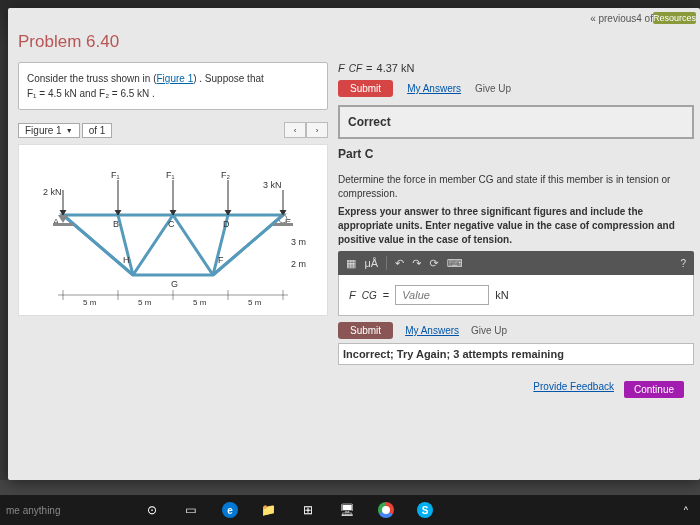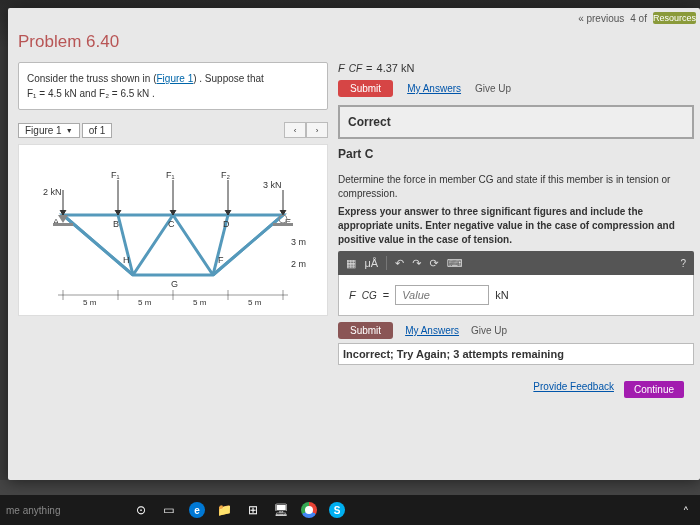--- a/index.html
+++ b/index.html
@@ -1,19 +1,19 @@
 <!DOCTYPE html>
 <html><head>
 <meta charset="utf-8">
 <style>
 body{margin:0;font-family:Arial,sans-serif;background:#3a3a3a;font-size:11px;color:#333;overflow:hidden}
 .screen{width:700px;height:525px;position:relative;background:#454545}
 .monitor{position:absolute;top:0;left:0;right:0;height:480px;background:linear-gradient(180deg,#2a2a2a 0%,#3a3a3a 10%);padding:8px 0 0 8px;box-sizing:border-box;perspective:800px}
 .page{background:#e8e8e8;height:100%;border-radius:2px;position:relative;overflow:hidden;box-shadow:0 2px 15px rgba(0,0,0,.5)}
-.topbar{position:absolute;top:0;right:0;height:20px;display:flex;align-items:center;gap:6px;padding-right:4px}
+.topbar{position:absolute;top:0;right:0;height:20px;display:flex;align-items:center;gap:0;padding-right:4px}
 .topbar .res{background:#8a9a3a;color:#fff;font-size:9px;padding:1px 0;border-radius:2px}
 .topbar .prev{color:#555;font-size:10px}
 .content{position:absolute;top:24px;left:10px;right:0;bottom:0}
 .title{font-size:17px;color:#b85555;margin-bottom:10px}
 .layout{display:flex;gap:10px}
 .left{width:310px;display:flex;flex-direction:column;gap:12px}
 .box{background:#fff;border:1px solid #bbb;border-radius:2px;padding:8px}
 .prob-text{font-size:10px;line-height:1.5}
 .link{color:#0066aa;text-decoration:underline}
 .fig-hdr{display:flex;align-items:center;gap:2px;margin-bottom:6px}
@@ -38,21 +38,21 @@
 .tool-sep{width:1px;height:14px;background:#777}
 .tool-q{margin-left:auto;color:#ddd}
 .input-area{background:#fff;border:1px solid #bbb;border-top:none;padding:10px;display:flex;align-items:center;gap:6px}
 .input-field{border:1px solid #aaa;padding:3px 6px;width:80px;font-style:italic;color:#888;font-size:11px}
 .unit{font-size:11px}
 .below{display:flex;align-items:center;gap:12px;padding-top:6px}
 .incorrect-box{background:#fff;border:1px solid #bbb;padding:4px;font-weight:bold;font-size:11px;margin-top:4px}
 .footer-links{display:flex;justify-content:flex-end;gap:10px;padding:8px 10px 0 0}
 .cont-btn{background:#a21caf;color:#fff;border:none;padding:3px 10px;border-radius:2px;font-size:10px}
 .feedback{color:#0055aa;text-decoration:underline;font-size:10px}
-.taskbar{position:absolute;bottom:0;left:0;right:0;height:30px;background:#1a1a1a;display:flex;align-items:center;padding:0 6px;gap:2px}
+.taskbar{position:absolute;bottom:0;left:0;right:0;height:30px;background:#1a1a1a;display:flex;align-items:center;padding:0 6px;gap:13px}
 .cortana{color:#888;font-size:10px;flex:0 0 120px}
 .tb-icon{width:26px;height:24px;display:flex;align-items:center;justify-content:center;font-size:12px;color:#fff}
 .edge{background:#0078d4;width:16px;height:16px;border-radius:50%;color:#fff;font-size:10px;display:flex;align-items:center;justify-content:center;font-weight:bold}
 .chrome{width:16px;height:16px;border-radius:50%;background:conic-gradient(#ea4335 0 120deg,#4285f4 120deg 240deg,#34a853 240deg 360deg);position:relative}
 .chrome::after{content:"";position:absolute;inset:4px;background:#fff;border-radius:50%}
 .skype{width:16px;height:16px;border-radius:50%;background:#00aff0;color:#fff;font-size:10px;display:flex;align-items:center;justify-content:center;font-weight:bold}
 .sys{margin-left:auto;color:#fff;font-size:9px;padding-right:6px}
 </style>
 </head>
 <body>

